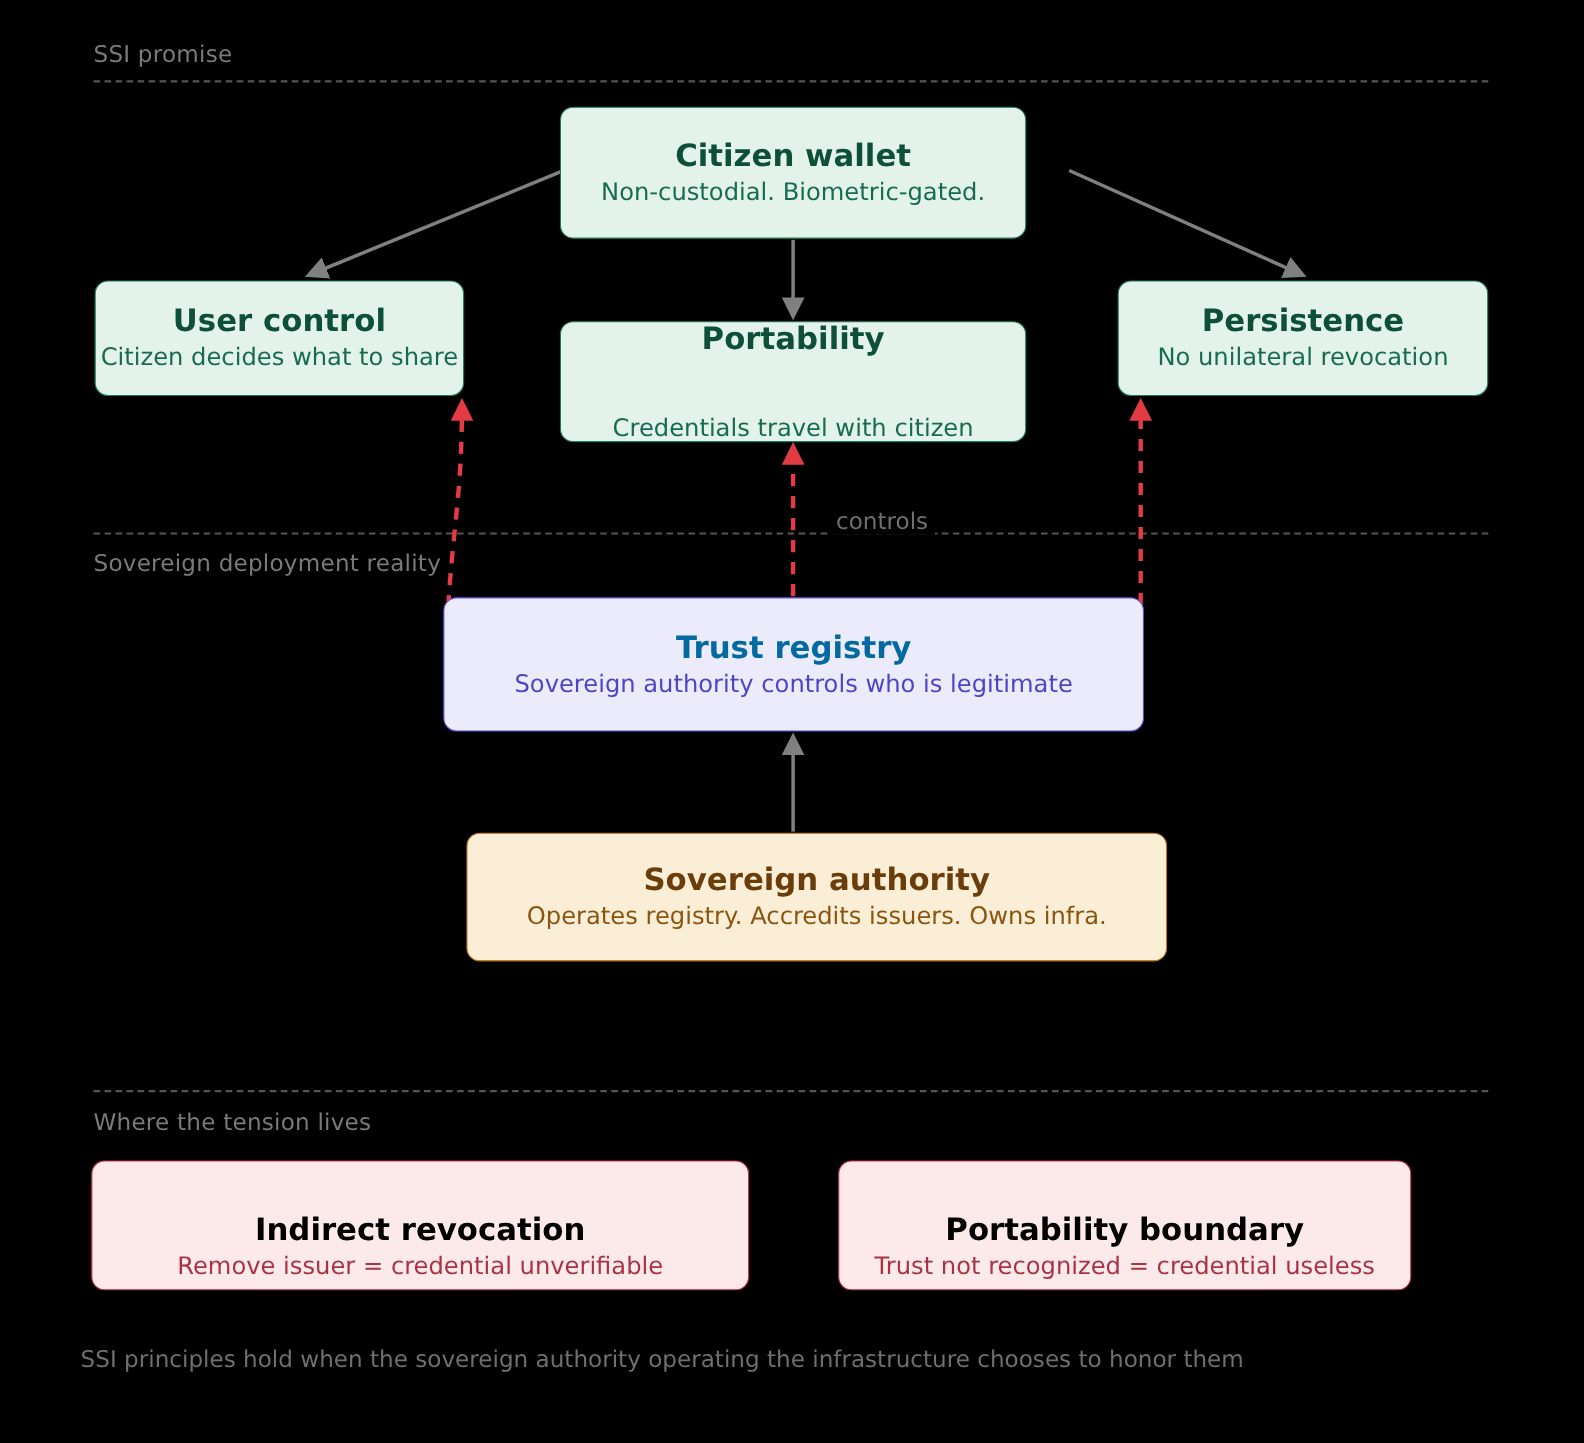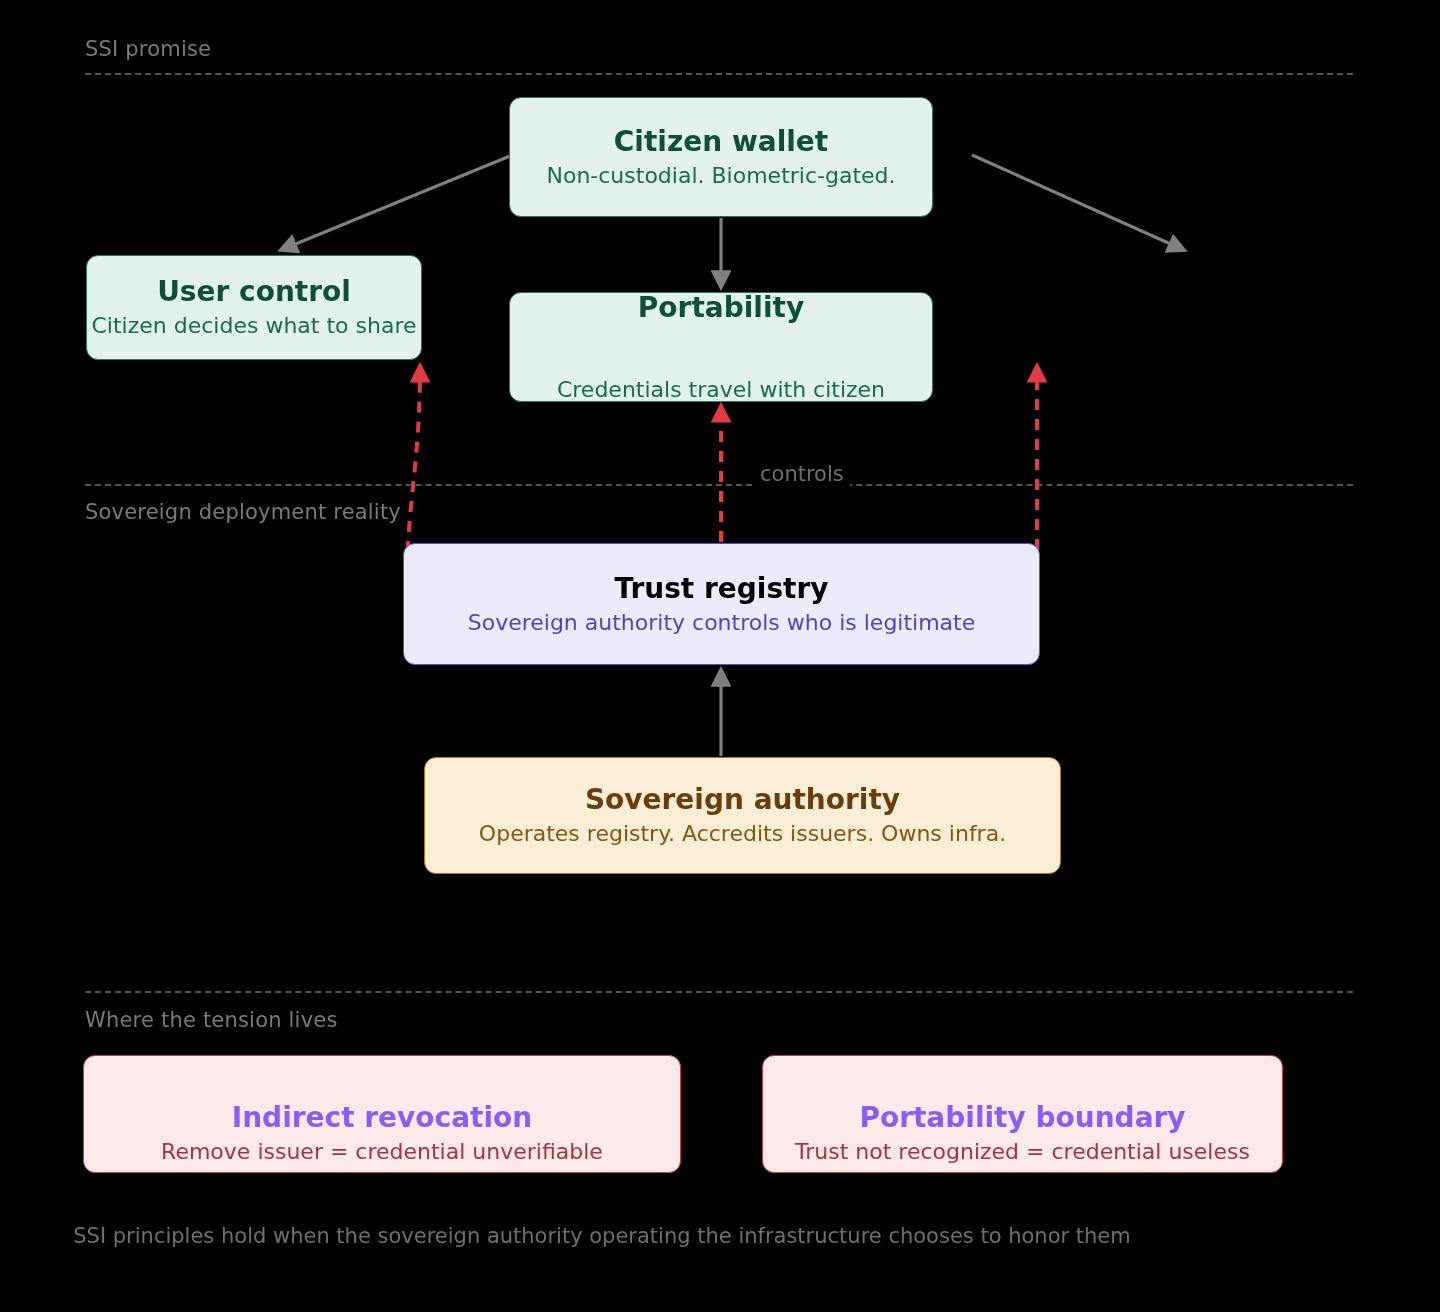--- a/index.html
+++ b/index.html
@@ -67,35 +67,35 @@
     background: #e3f3ec;
     border-color: #1d7a5f;
   }
   .node.green .title { color: #0e4f3c; }
   .node.green .sub   { color: #176b52; }
 
   .node.purple {
     background: #ecebfc;
     border-color: #5b4fd6;
   }
-  .node.purple .title { color: #000000; }
+  .node.purple .title { color: #0369a1; }
   .node.purple .sub   { color: #4e44c4; }
 
   .node.amber {
     background: #fbeed6;
     border-color: #b5761a;
   }
   .node.amber .title { color: #6b3d0a; }
   .node.amber .sub   { color: #8a5510; }
 
   .node.pink {
     background: #fceaea;
     border-color: #c2394a;
   }
-  .node.pink .title { color: #8b5cf6; margin-top: 39px; }
+  .node.pink .title { color: #000000; margin-top: 39px; }
   .node.pink .sub   { color: #a83344; }
 
   
   #node-citizen-wallet   { left: 509px;  top: 97px;  width: 424px; height: 120px; }
   #node-user-control     { left: 86px;   top: 255px; width: 336px; height: 105px; }
   #node-portability      { left: 509px;  top: 292px; width: 424px; height: 110px; gap: 48px; }
   #node-persistence      { left: 1016px; top: 255px; width: 337px; height: 105px; }
   #node-trust-registry   { left: 403px;  top: 543px; width: 637px; height: 122px; }
   #node-sovereign-auth   { left: 403px;  top: 757px; width: 637px; height: 117px; margin-left: 21px; }
   #node-indirect-revoc   { left: 83px;   top: 1055px; width: 598px; height: 118px; }
@@ -183,20 +183,24 @@
   <div class="node green" id="node-user-control">
     <div class="title">User control</div>
     <div class="sub">Citizen decides what to share</div>
   </div>
 
   <div class="node green" id="node-portability">
     <div class="title">Portability</div>
     <div class="sub">Credentials travel with citizen</div>
   </div>
 
+  <div class="node green" id="node-persistence">
+    <div class="title">Persistence</div>
+    <div class="sub">No unilateral revocation</div>
+  </div>
 
   <div class="node purple" id="node-trust-registry">
     <div class="title">Trust registry</div>
     <div class="sub">Sovereign authority controls who is legitimate</div>
   </div>
 
   <div class="node amber" id="node-sovereign-auth">
     <div class="title">Sovereign authority</div>
     <div class="sub">Operates registry. Accredits issuers. Owns infra.</div>
   </div>

